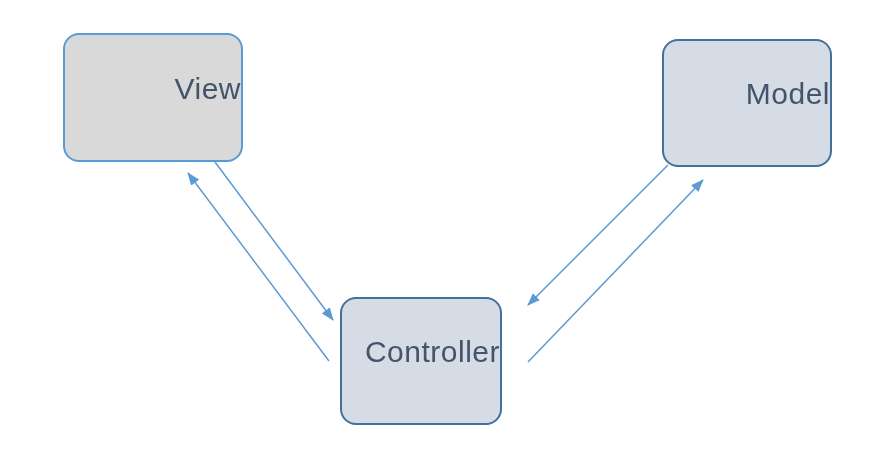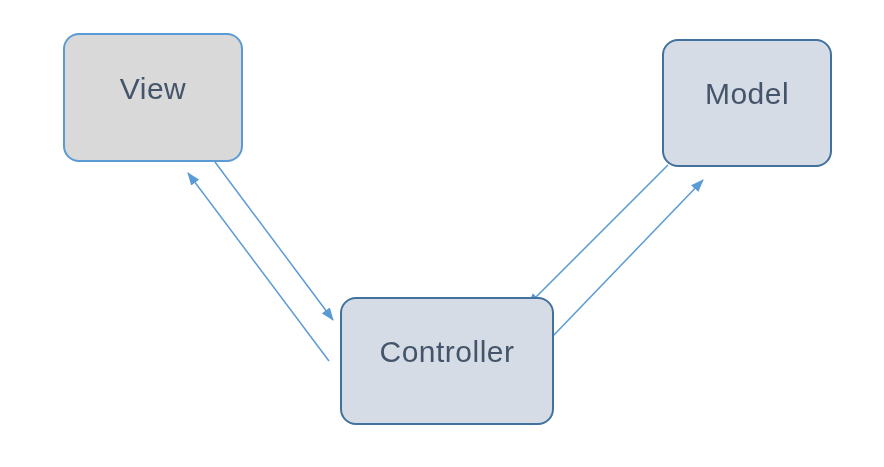--- a/index.html
+++ b/index.html
@@ -22,21 +22,21 @@
     width: 884px;
     height: 467px;
     pointer-events: none;
   }
   .node {
     position: absolute;
     box-sizing: border-box;
     border-radius: 16px;
     display: flex;
     align-items: center;
-    justify-content: center;
+    justify-content: flex-end;
   }
   .node-label {
     color: #44546a;
     font-size: 30px;
     line-height: 1;
     transform: translateY(-9px);
     letter-spacing: 0.5px;
     user-select: none;
   }
   .node-view {
@@ -51,21 +51,21 @@
     left: 662px;
     top: 39px;
     width: 170px;
     height: 128px;
     background: #d6dce5;
     border: 2px solid #41719c;
   }
   .node-controller {
     left: 340px;
     top: 297px;
-    width: 214px;
+    width: 162px;
     height: 128px;
     background: #d6dce5;
     border: 2px solid #41719c;
   }
   .edge {
     stroke: #5b9bd5;
     stroke-width: 1.5;
     fill: none;
   }
 </style>

